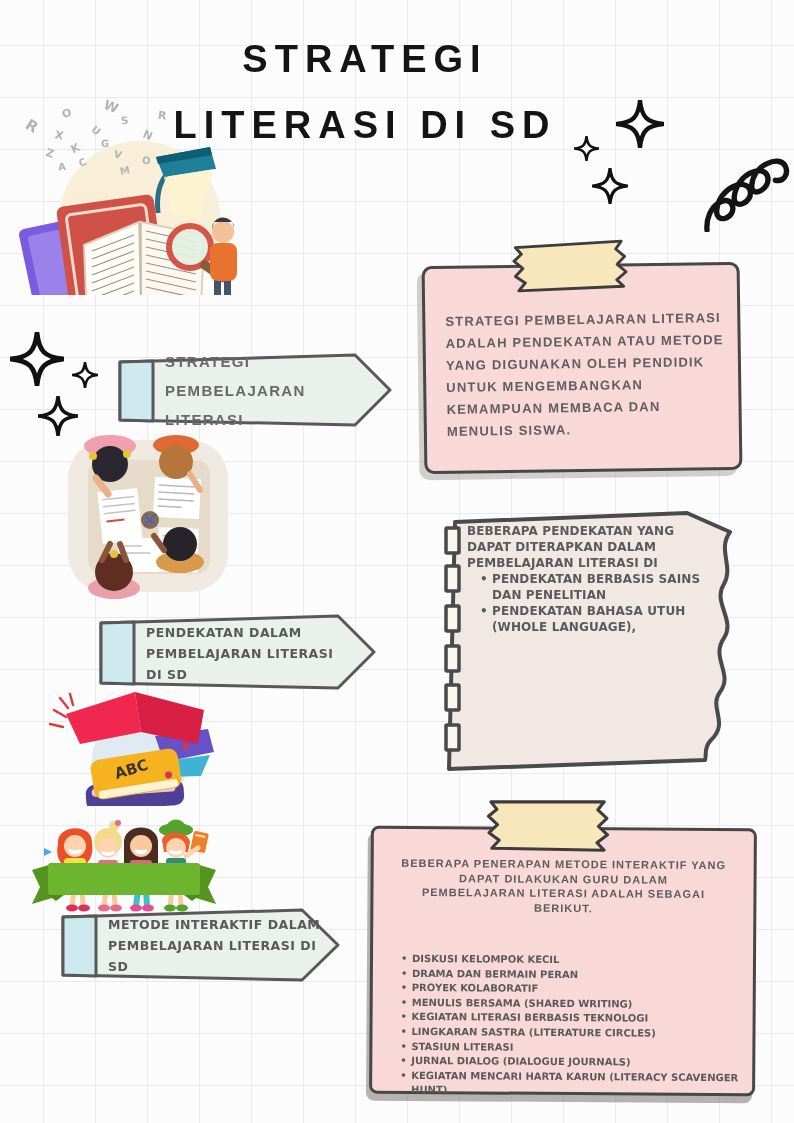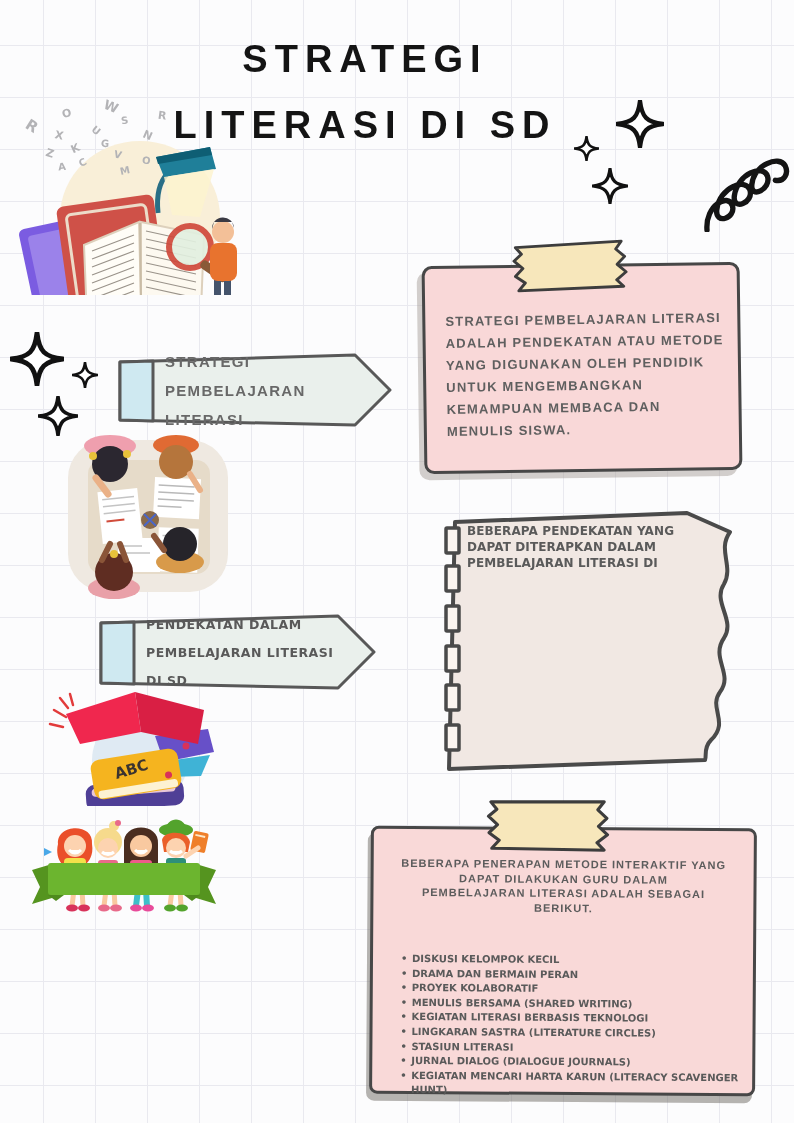--- a/index.html
+++ b/index.html
@@ -39,21 +39,21 @@
   .banner-text{
     position:absolute;left:48px;top:50%;transform:translateY(-50%);
     color:#686868;font-weight:bold;
   }
   .banner1{left:117px;top:352px;width:276px;height:76px;}
   .banner1 .banner-text{font-size:15px;letter-spacing:1.3px;line-height:29px;width:212px;}
   .banner2{left:98px;top:613px;width:280px;height:79px;}
   .banner3{left:60px;top:907px;width:282px;height:76px;}
   .hand{font-family:"DejaVu Sans",sans-serif;}
   .banner2 .banner-text,.banner3 .banner-text{
-    font-size:12.5px;letter-spacing:.5px;line-height:28px;color:#595959;width:200px;
+    font-size:12.5px;letter-spacing:.5px;line-height:21px;color:#595959;width:200px;
   }
   .banner3 .banner-text{width:218px;}
   
   .note2{left:437px;top:508px;width:300px;height:268px;}
   .note2 svg{position:absolute;inset:0;width:100%;height:100%;}
   .note2-text{
     position:absolute;left:30px;top:15px;width:236px;
     font-family:"DejaVu Sans",sans-serif;font-size:12px;font-weight:bold;
     line-height:16px;color:#5a5a5a;letter-spacing:.1px;
   }
@@ -273,20 +273,22 @@
         <rect x="9" y="58" width="13" height="25" rx="1"></rect>
         <rect x="9" y="98" width="13" height="25" rx="1"></rect>
         <rect x="9" y="138" width="13" height="25" rx="1"></rect>
         <rect x="9" y="177" width="13" height="25" rx="1"></rect>
         <rect x="9" y="217" width="13" height="25" rx="1"></rect>
       </g>
     </svg>
     <div class="note2-text">
       <p>BEBERAPA PENDEKATAN YANG DAPAT DITERAPKAN DALAM PEMBELAJARAN LITERASI DI</p>
       <ul>
+        <li>PENDEKATAN BERBASIS SAINS DAN PENELITIAN</li>
+        <li>PENDEKATAN BAHASA UTUH (WHOLE LANGUAGE),</li>
       </ul>
     </div>
   </div>
 
   <div class="abs banner banner2">
     <svg viewBox="0 0 280 79" preserveAspectRatio="none">
       <polygon points="3,10 240,3 276,39 240,75 3,70" fill="#eaf0ec" stroke="#585858" stroke-width="3" stroke-linejoin="round"></polygon>
       <polygon points="3,10 36,9 36,71 3,70" fill="#cfe9f1" stroke="#585858" stroke-width="3" stroke-linejoin="round"></polygon>
     </svg>
     <div class="banner-text hand">PENDEKATAN DALAM PEMBELAJARAN LITERASI DI SD</div>
@@ -391,14 +393,21 @@
       <path d="M156,50 L168,42" stroke="#fdd3b0" stroke-width="5" stroke-linecap="round"></path>
 
       <polygon points="2,64 22,58 22,92 2,98 10,81" fill="#55941f"></polygon>
       <polygon points="186,64 166,58 166,92 186,98 178,81" fill="#55941f"></polygon>
       <rect x="18" y="57" width="152" height="32" rx="3" fill="#6cb52f"></rect>
       <path d="M18,89 L26,95 L34,89" fill="#4e8a1d"></path>
       <path d="M170,89 L162,95 L154,89" fill="#4e8a1d"></path>
     </svg>
   </div>
 
+  <div class="abs banner banner3">
+    <svg viewBox="0 0 282 76" preserveAspectRatio="none">
+      <polygon points="3,10 242,3 278,38 242,73 3,68" fill="#eaf0ec" stroke="#585858" stroke-width="3" stroke-linejoin="round"></polygon>
+      <polygon points="3,10 36,9 36,69 3,68" fill="#cfe9f1" stroke="#585858" stroke-width="3" stroke-linejoin="round"></polygon>
+    </svg>
+    <div class="banner-text hand">METODE INTERAKTIF DALAM PEMBELAJARAN LITERASI DI SD</div>
+  </div>
 
 </div>
 
 </body></html>

